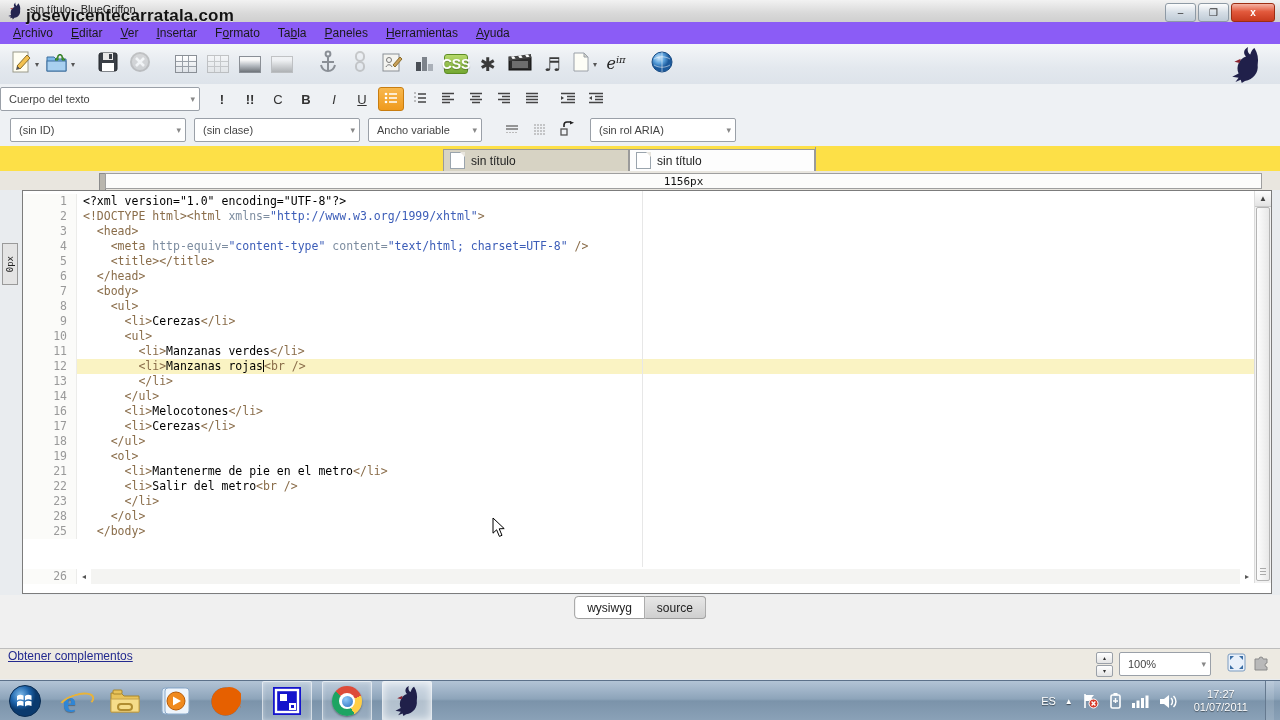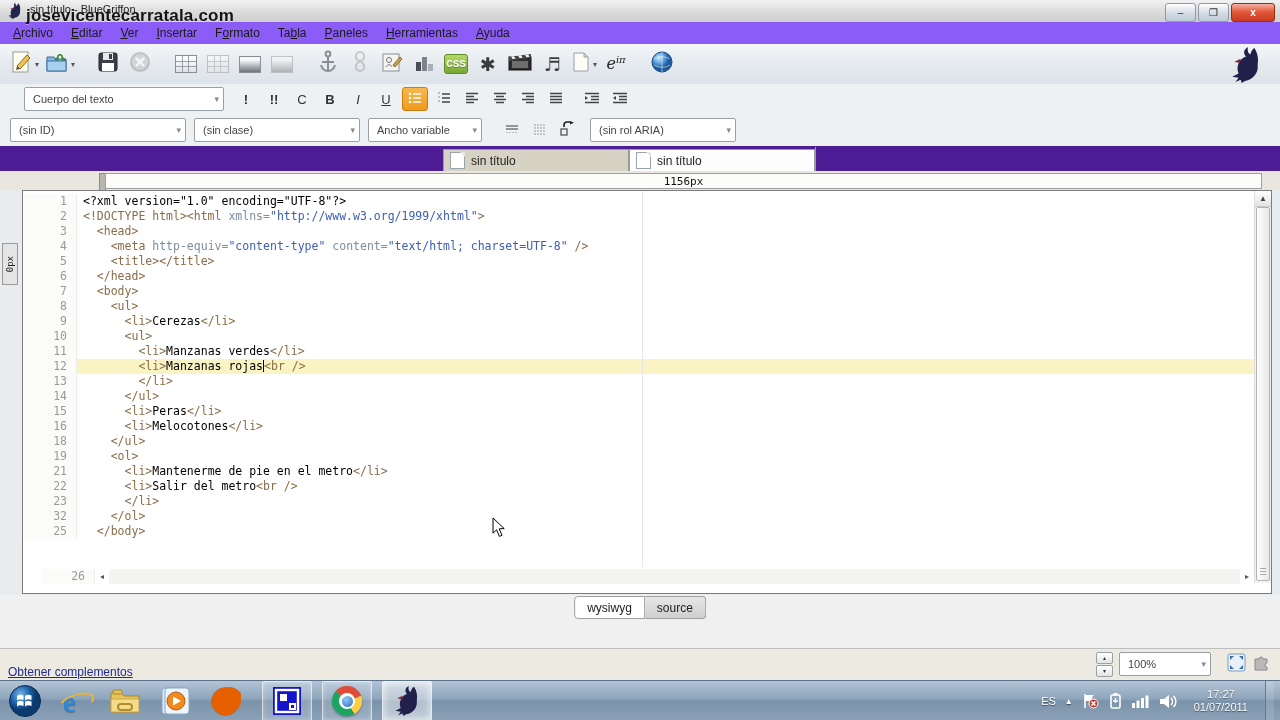--- a/index.html
+++ b/index.html
@@ -28,34 +28,34 @@
     display:flex;align-items:center;padding-left:8px;}
   .tbtn{height:30px;min-width:26px;display:flex;align-items:center;justify-content:center;margin:0 3px;position:relative;}
   .tbtn .caret{font-size:8px;color:#555;margin-left:2px;}
   .grp{margin-right:14px;display:flex;align-items:center;}
   .glyph{font-family:"DejaVu Sans",sans-serif;font-size:19px;color:#3a3a3a;line-height:1;}
   .math{font-family:"DejaVu Serif",serif;font-style:italic;font-size:16px;color:#222;}
   .math sup{font-size:10px;}
   .logo-right{position:absolute;right:14px;top:3px;}
   
   .fmtbar{position:absolute;left:0;top:84px;right:0;height:30px;background:#eef1f4;
-    border-bottom:1px solid #cdd3da;display:flex;align-items:center;padding-left:24px;}
+    border-bottom:1px solid #cdd3da;display:flex;align-items:center;padding-left:0;}
   .combo{height:22px;background:#fff;border:1px solid #9aa0a8;border-radius:2px;
     display:flex;align-items:center;font-size:11px;color:#444;padding:0 4px 0 8px;position:relative;margin-right:8px;}
   .combo .cv{flex:1;white-space:nowrap;overflow:hidden;}
   .combo .ca{color:#888;font-size:9px;margin-left:6px;}
   .fbtn{width:24px;height:22px;display:flex;align-items:center;justify-content:center;
     font-size:13px;font-weight:bold;color:#333;margin:0 2px;border-radius:3px;}
   .fbtn.active{background:linear-gradient(#f8b84e,#ef9a1d);border:1px solid #c87d10;}
   
   .attrbar{position:absolute;left:0;top:114px;right:0;height:32px;background:#eef1f4;
     border-bottom:1px solid #d4d9df;display:flex;align-items:center;padding-left:10px;}
   .sbtn{width:24px;height:22px;display:flex;align-items:center;justify-content:center;margin:0 2px;}
   
-  .tabbar{position:absolute;left:0;top:146px;right:0;height:25px;background:#4c1d95;
+  .tabbar{position:absolute;left:0;top:146px;right:0;height:25px;background:#fde047;
     border-bottom:1px solid #8f8f8f;display:flex;align-items:flex-end;}
   .tabspacer{width:443px;height:100%;}
   .tab{height:22px;display:flex;align-items:center;padding:0 10px 0 6px;font-size:12px;color:#222;
     border:1px solid #9a9a9a;border-bottom:none;background:#fdfdfd;min-width:186px;box-sizing:border-box;}
   .tab.active{background:#d7d3c4;}
   .pageico{width:13px;height:15px;background:#fff;border:1px solid #9aa4ad;margin-right:6px;position:relative;}
   .pageico:before{content:"";position:absolute;right:-1px;top:-1px;border-style:solid;border-width:0 5px 5px 0;
     border-color:transparent #e9e6df transparent transparent;}
   .tabdiv{width:1px;height:24px;background:#9a9a9a;}
   
@@ -84,33 +84,33 @@
   .caret-i{display:inline-block;width:1px;height:12px;background:#000;vertical-align:-2px;}
   .colguide{position:absolute;top:0;bottom:26px;left:619px;width:1px;background:#e7e7e7;}
   
   .vscroll{position:absolute;right:0;top:0;bottom:10px;width:16px;background:#f2f2f2;border-left:1px solid #dcdcdc;}
   .vs-up{height:15px;display:flex;align-items:center;justify-content:center;font-size:8px;color:#444;
      background:linear-gradient(#fefefe,#e3e3e3);border-bottom:1px solid #c9c9c9;}
   .vs-thumb{position:absolute;left:1px;right:1px;top:16px;bottom:2px;border:1px solid #b4b4b4;border-radius:2px;
      background:linear-gradient(90deg,#fdfdfd,#e8e8e8);}
   .vs-grip{position:absolute;left:3px;right:3px;bottom:4px;height:8px;
      background:repeating-linear-gradient(#aaa 0 1px,transparent 1px 3px);}
-  .hscrollrow{display:flex;height:15px;padding-left:18px;}
+  .hscrollrow{display:flex;height:15px;}
   .hs-arrow{width:14px;display:flex;align-items:center;justify-content:center;font-size:8px;color:#555;}
   .hs-track{flex:1;background:#f4f4f2;}
   
   .midarea{position:absolute;left:0;top:595px;right:0;height:53px;background:#f0f0f0;}
   .viewtoggle{position:absolute;left:50%;transform:translateX(-50%);top:1px;display:flex;}
   .vbtn{height:21px;padding:0 12px;font-size:12px;color:#222;border:1px solid #9f9f9f;
     display:flex;align-items:center;background:#fff;}
   .vbtn.first{border-radius:4px 0 0 4px;}
   .vbtn.sel{background:linear-gradient(#e7e7e7,#cfcfcf);border-radius:0 4px 4px 0;border-left:none;}
   
   .statusbar{position:absolute;left:0;top:648px;right:0;height:30px;background:#edeae2;
-    border-top:1px solid #bdbdbd;display:flex;align-items:flex-end;}
+    border-top:1px solid #bdbdbd;display:flex;align-items:flex-start;}
   .addons{margin-left:8px;font-size:12px;color:#232a8f;text-decoration:underline;}
   .statusright{position:absolute;right:8px;top:0;height:100%;display:flex;align-items:center;gap:6px;}
   .spinner{display:flex;flex-direction:column;gap:1px;}
   .spin{width:15px;height:10px;border:1px solid #9aa0a8;background:linear-gradient(#fff,#e4e4e4);
     display:flex;align-items:center;justify-content:center;font-size:6px;color:#333;border-radius:2px;}
   .zoomsel{width:78px;}
   
   .taskbar{position:absolute;left:0;top:680px;right:0;height:40px;
     background:linear-gradient(#b3c4d6,#8da4ba 45%,#7b93aa 50%,#8streaming);background:linear-gradient(#b3c4d6,#8da4ba 45%,#7b93aa 50%,#8ba2b8);
     border-top:1px solid #5c718a;display:flex;align-items:center;}
@@ -125,22 +125,22 @@
   .showdesk{width:8px;height:40px;border-left:1px solid #65798f;background:rgba(255,255,255,.12);}
   
   .ico-grid{width:20px;height:16px;border:1px solid #8a8f96;background:
      linear-gradient(#fff,#dfe3e8);position:relative;}
   .ico-grid:before,.ico-grid:after{content:"";position:absolute;background:#9aa0a8;}
   .ico-grid:before{left:0;right:0;top:5px;height:1px;box-shadow:0 5px 0 #9aa0a8;}
   .ico-grid:after{top:0;bottom:0;left:6px;width:1px;box-shadow:6px 0 0 #9aa0a8;}
   .ico-img{width:20px;height:15px;border:1px solid #8a8f96;background:linear-gradient(#f8f8f8 20%,#b9bec4 55%,#6f747a);}
   .disabled{opacity:.45;filter:grayscale(1);}
   .cssbadge{width:22px;height:18px;border-radius:3px;background:linear-gradient(#b6d96b,#74a832);
-    color:#fff;font-size:11px;font-weight:bold;display:flex;align-items:center;justify-content:center;
-    border:1px solid #5d8c24;text-shadow:0 1px 1px rgba(0,0,0,.3);font-family:Liberation Mono, monospace;}
+    color:#fff;font-size:14px;font-weight:bold;display:flex;align-items:center;justify-content:center;
+    border:1px solid #5d8c24;text-shadow:0 1px 1px rgba(0,0,0,.3);}
   .cursor-arrow{position:absolute;left:492px;top:517px;z-index:50;}
 </style>
 </head>
 <body>
 
 <div class="titlebar">
   <span class="title-ico">
     <svg width="18" height="18" viewBox="0 0 32 32">
         <path fill="#23234f" d="M22 2c3 4 4 8 3 13 1 6-3 12-10 13l-3 3-1-3-4 1 2-3-5-1 5-2c-2-6 1-12 6-14-2-3-1-6 2-8-1 3 0 5 2 6 1-2 2-4 3-5z"></path>
         <path fill="#b03030" d="M12 10l-5 2 4 1z"></path>
@@ -487,49 +487,49 @@
       </div>
       <div class="line">
         <div class="ln">13</div>
         <div class="cd"><span class="sg-t">        &lt;/li&gt;</span></div>
       </div>
       <div class="line">
         <div class="ln">14</div>
         <div class="cd"><span class="sg-t">      &lt;/ul&gt;</span></div>
       </div>
       <div class="line">
-        <div class="ln">15</div>
-        <div class="cd"><span class="sg-t">      &lt;li&gt;</span><span class="sg-k">Peras</span><span class="sg-t">&lt;/li&gt;</span></div>
-      </div>
-      <div class="line">
         <div class="ln">16</div>
         <div class="cd"><span class="sg-t">      &lt;li&gt;</span><span class="sg-k">Melocotones</span><span class="sg-t">&lt;/li&gt;</span></div>
       </div>
       <div class="line">
+        <div class="ln">17</div>
+        <div class="cd"><span class="sg-t">      &lt;li&gt;</span><span class="sg-k">Cerezas</span><span class="sg-t">&lt;/li&gt;</span></div>
+      </div>
+      <div class="line">
         <div class="ln">18</div>
         <div class="cd"><span class="sg-t">    &lt;/ul&gt;</span></div>
       </div>
       <div class="line">
         <div class="ln">19</div>
         <div class="cd"><span class="sg-t">    &lt;ol&gt;</span></div>
       </div>
       <div class="line">
         <div class="ln">21</div>
         <div class="cd"><span class="sg-t">      &lt;li&gt;</span><span class="sg-k">Mantenerme de pie en el metro</span><span class="sg-t">&lt;/li&gt;</span></div>
       </div>
       <div class="line">
         <div class="ln">22</div>
         <div class="cd"><span class="sg-t">      &lt;li&gt;</span><span class="sg-k">Salir del metro</span><span class="sg-t">&lt;br /&gt;</span></div>
       </div>
       <div class="line">
         <div class="ln">23</div>
         <div class="cd"><span class="sg-t">      &lt;/li&gt;</span></div>
       </div>
       <div class="line">
-        <div class="ln">32</div>
+        <div class="ln">28</div>
         <div class="cd"><span class="sg-t">    &lt;/ol&gt;</span></div>
       </div>
       <div class="line">
         <div class="ln">25</div>
         <div class="cd"><span class="sg-t">  &lt;/body&gt;</span></div>
       </div>
     </div>
   <div class="colguide"></div>
   <div class="vscroll">
     <div class="vs-up">▲</div>

